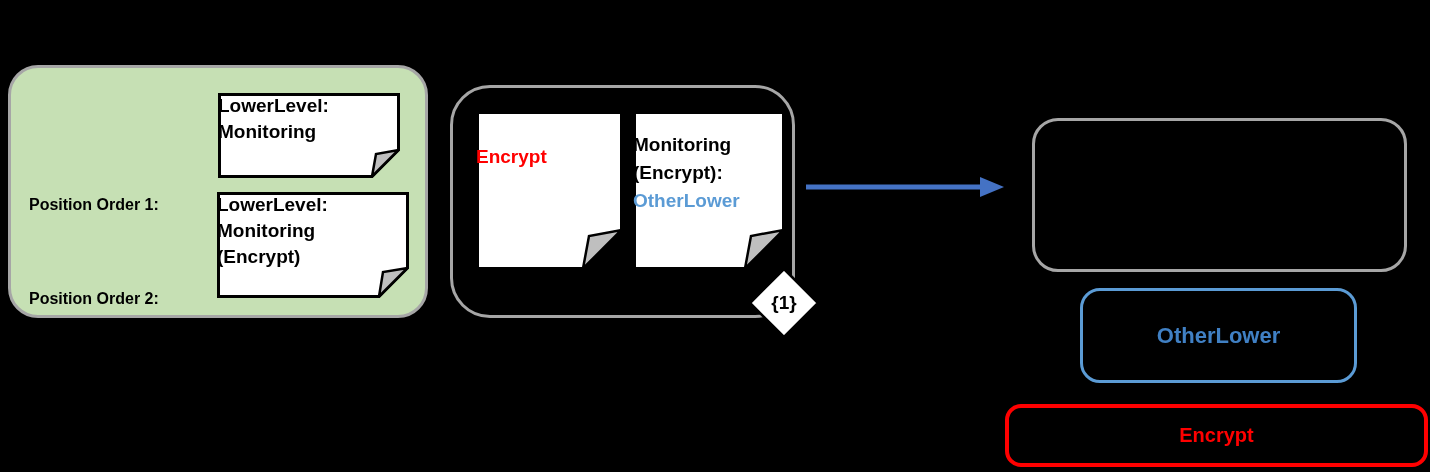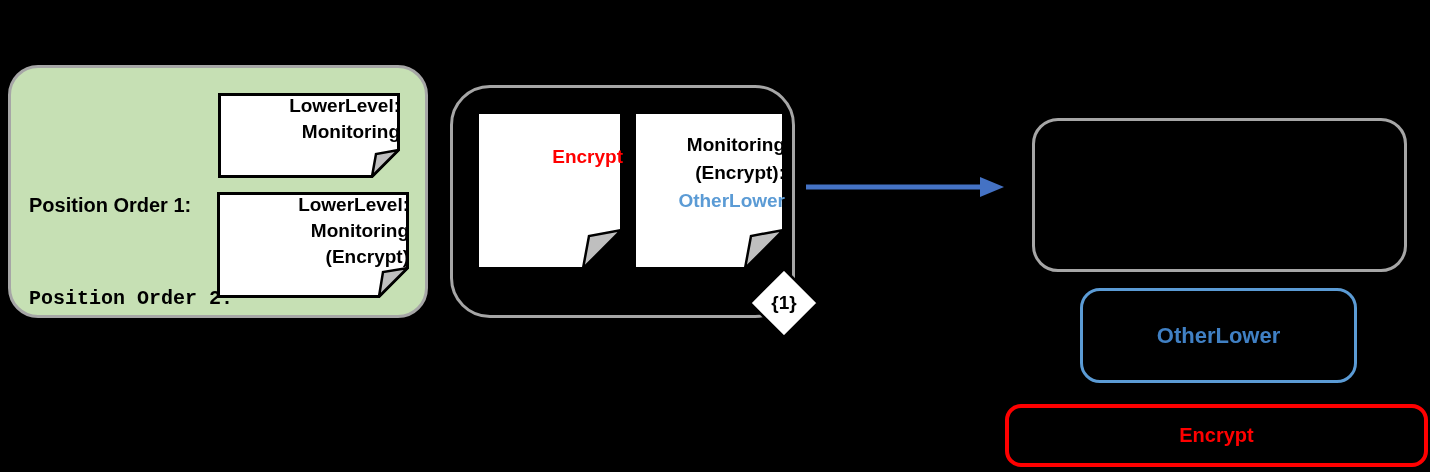--- a/index.html
+++ b/index.html
@@ -10,32 +10,32 @@
     background:#000; overflow:hidden;
   }
   .abs { position:absolute; }
 
   
   .green-panel {
     left:8px; top:65px; width:420px; height:253px;
     background:#C6E0B4; border:3px solid #A6A6A6; border-radius:30px;
   }
   .pos-label {
-    color:#000; font-weight:bold; font-size:20px; line-height:26px;
+    color:#000; font-weight:bold; font-size:16px; line-height:26px;
     white-space:nowrap;
   }
   .pos-label1 { left:18px; top:124px; }
-  .pos-label2 { left:18px; top:218px;font-family:Liberation Mono, monospace; }
+  .pos-label2 { left:18px; top:218px; }
 
   
   .note { position:absolute; }
   .note svg { position:absolute; left:0; top:0; }
   .note .note-text {
     position:relative; width:100%; height:100%;
-    display:flex; flex-direction:column; align-items:flex-end;
+    display:flex; flex-direction:column; align-items:flex-start;
     color:#000; font-weight:bold; font-size:19px; line-height:26px;
     text-align:center;
   }
   .noteM1 { left:476px; top:111px; width:147px; height:159px; }
   .noteM1 .note-text { padding-top:32px; line-height:28px; }
   .noteM2 { left:633px; top:111px; width:152px; height:159px; }
   .noteM2 .note-text { padding-top:20px; line-height:28px; }
 
   .red-text  { color:#FF0000; }
   .blue-text { color:#5B9BD5; }

